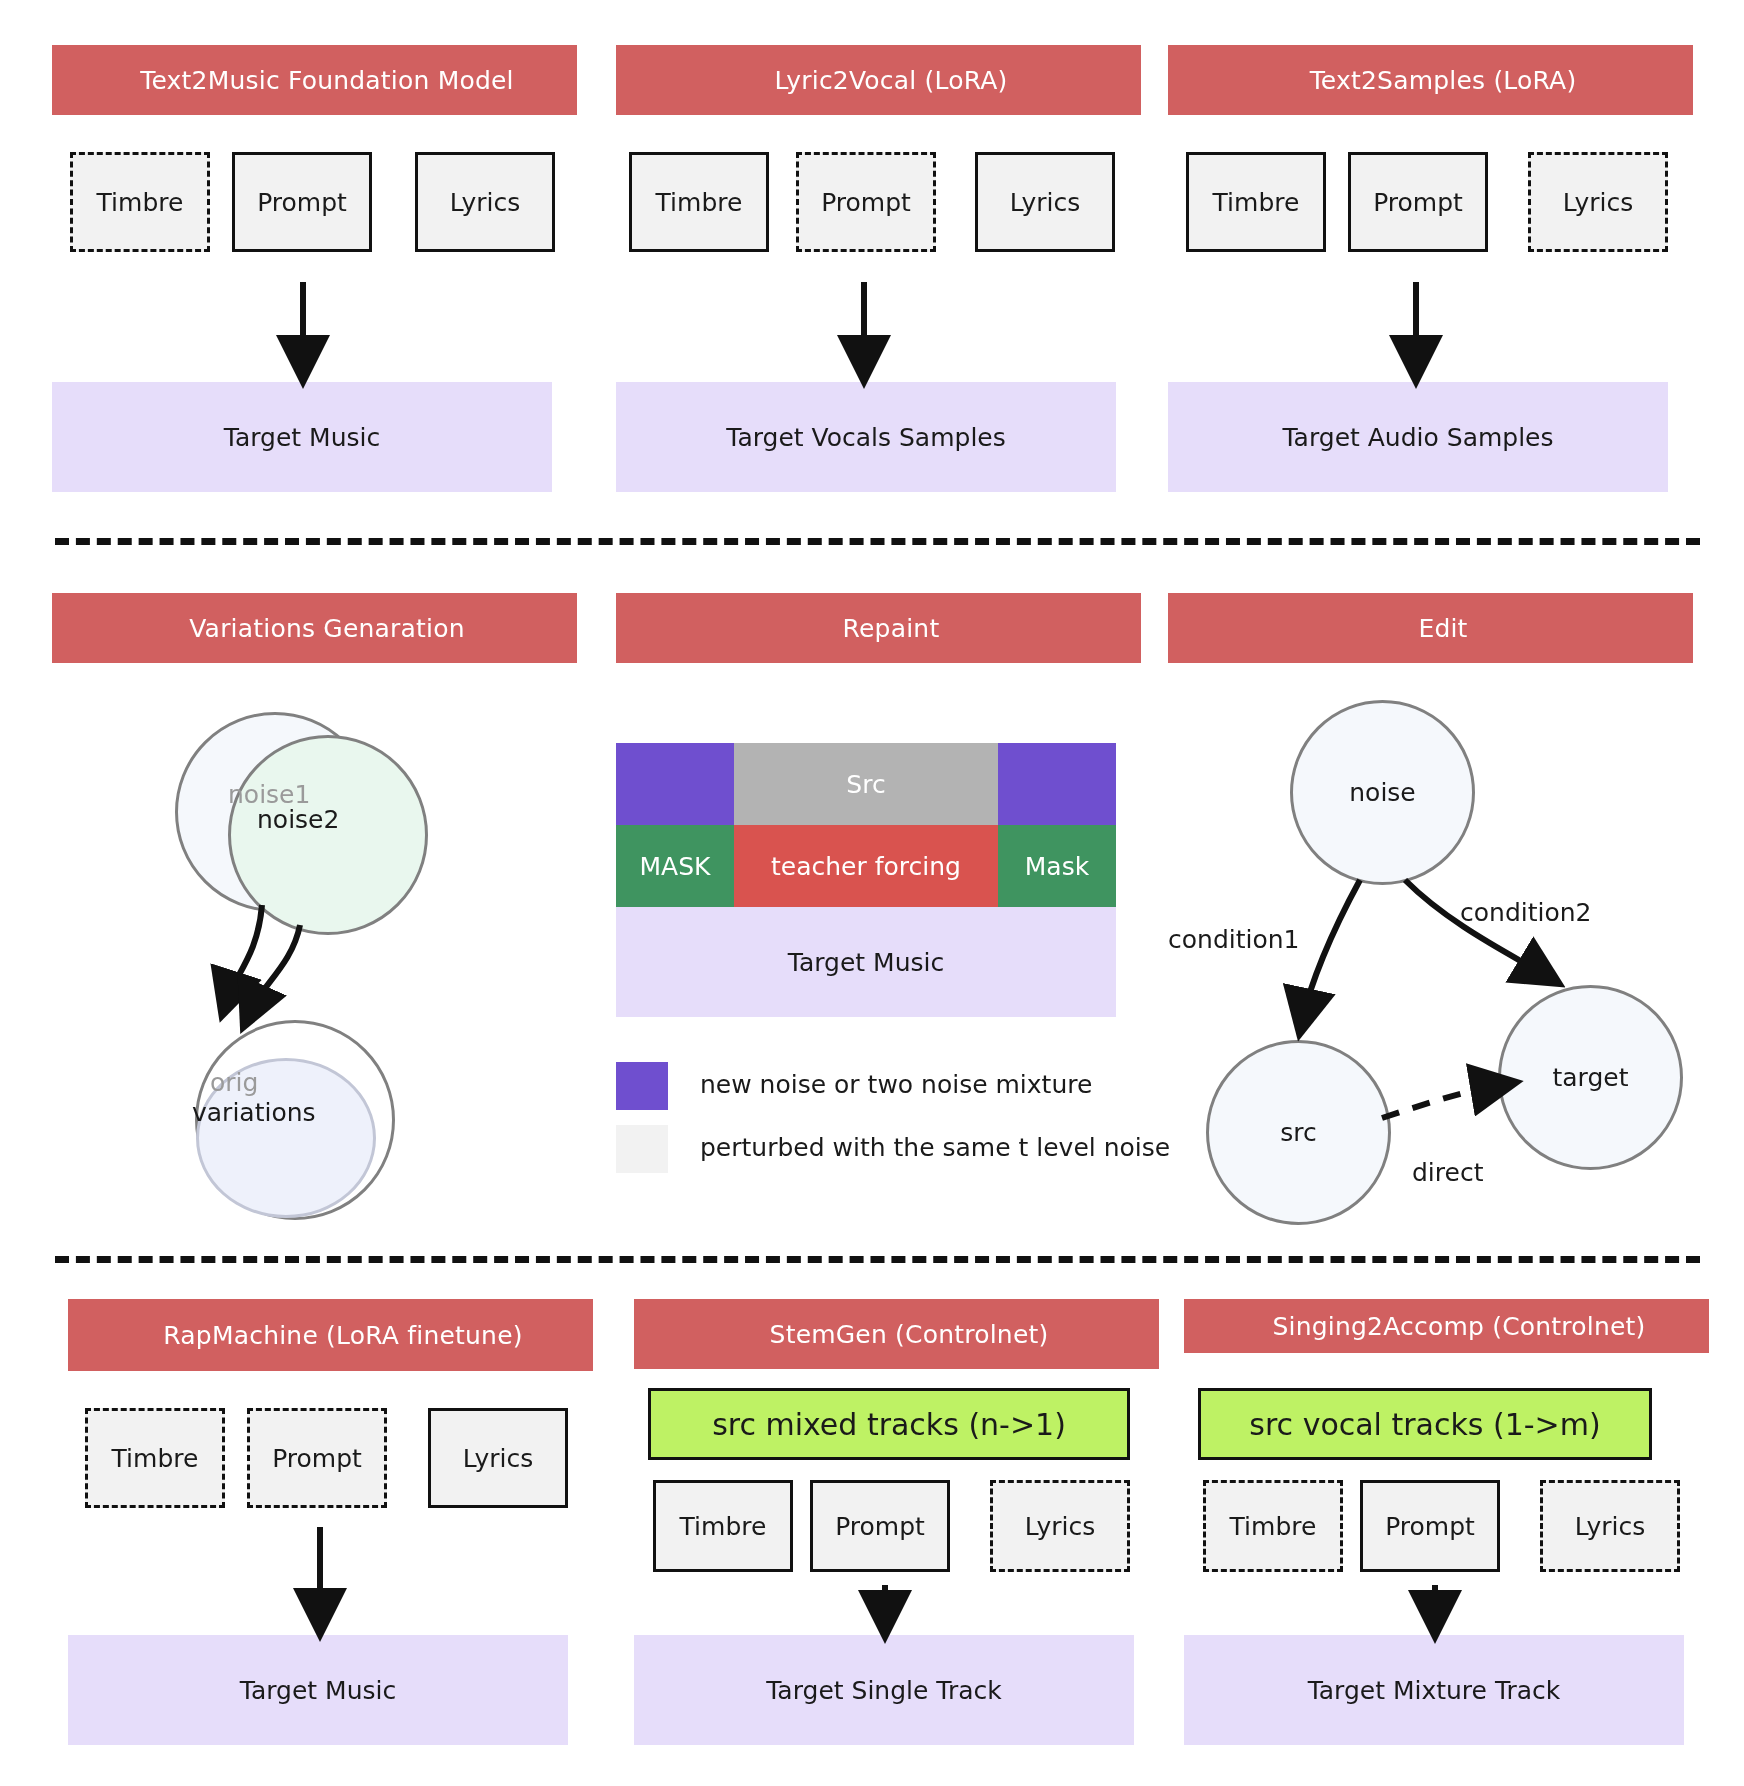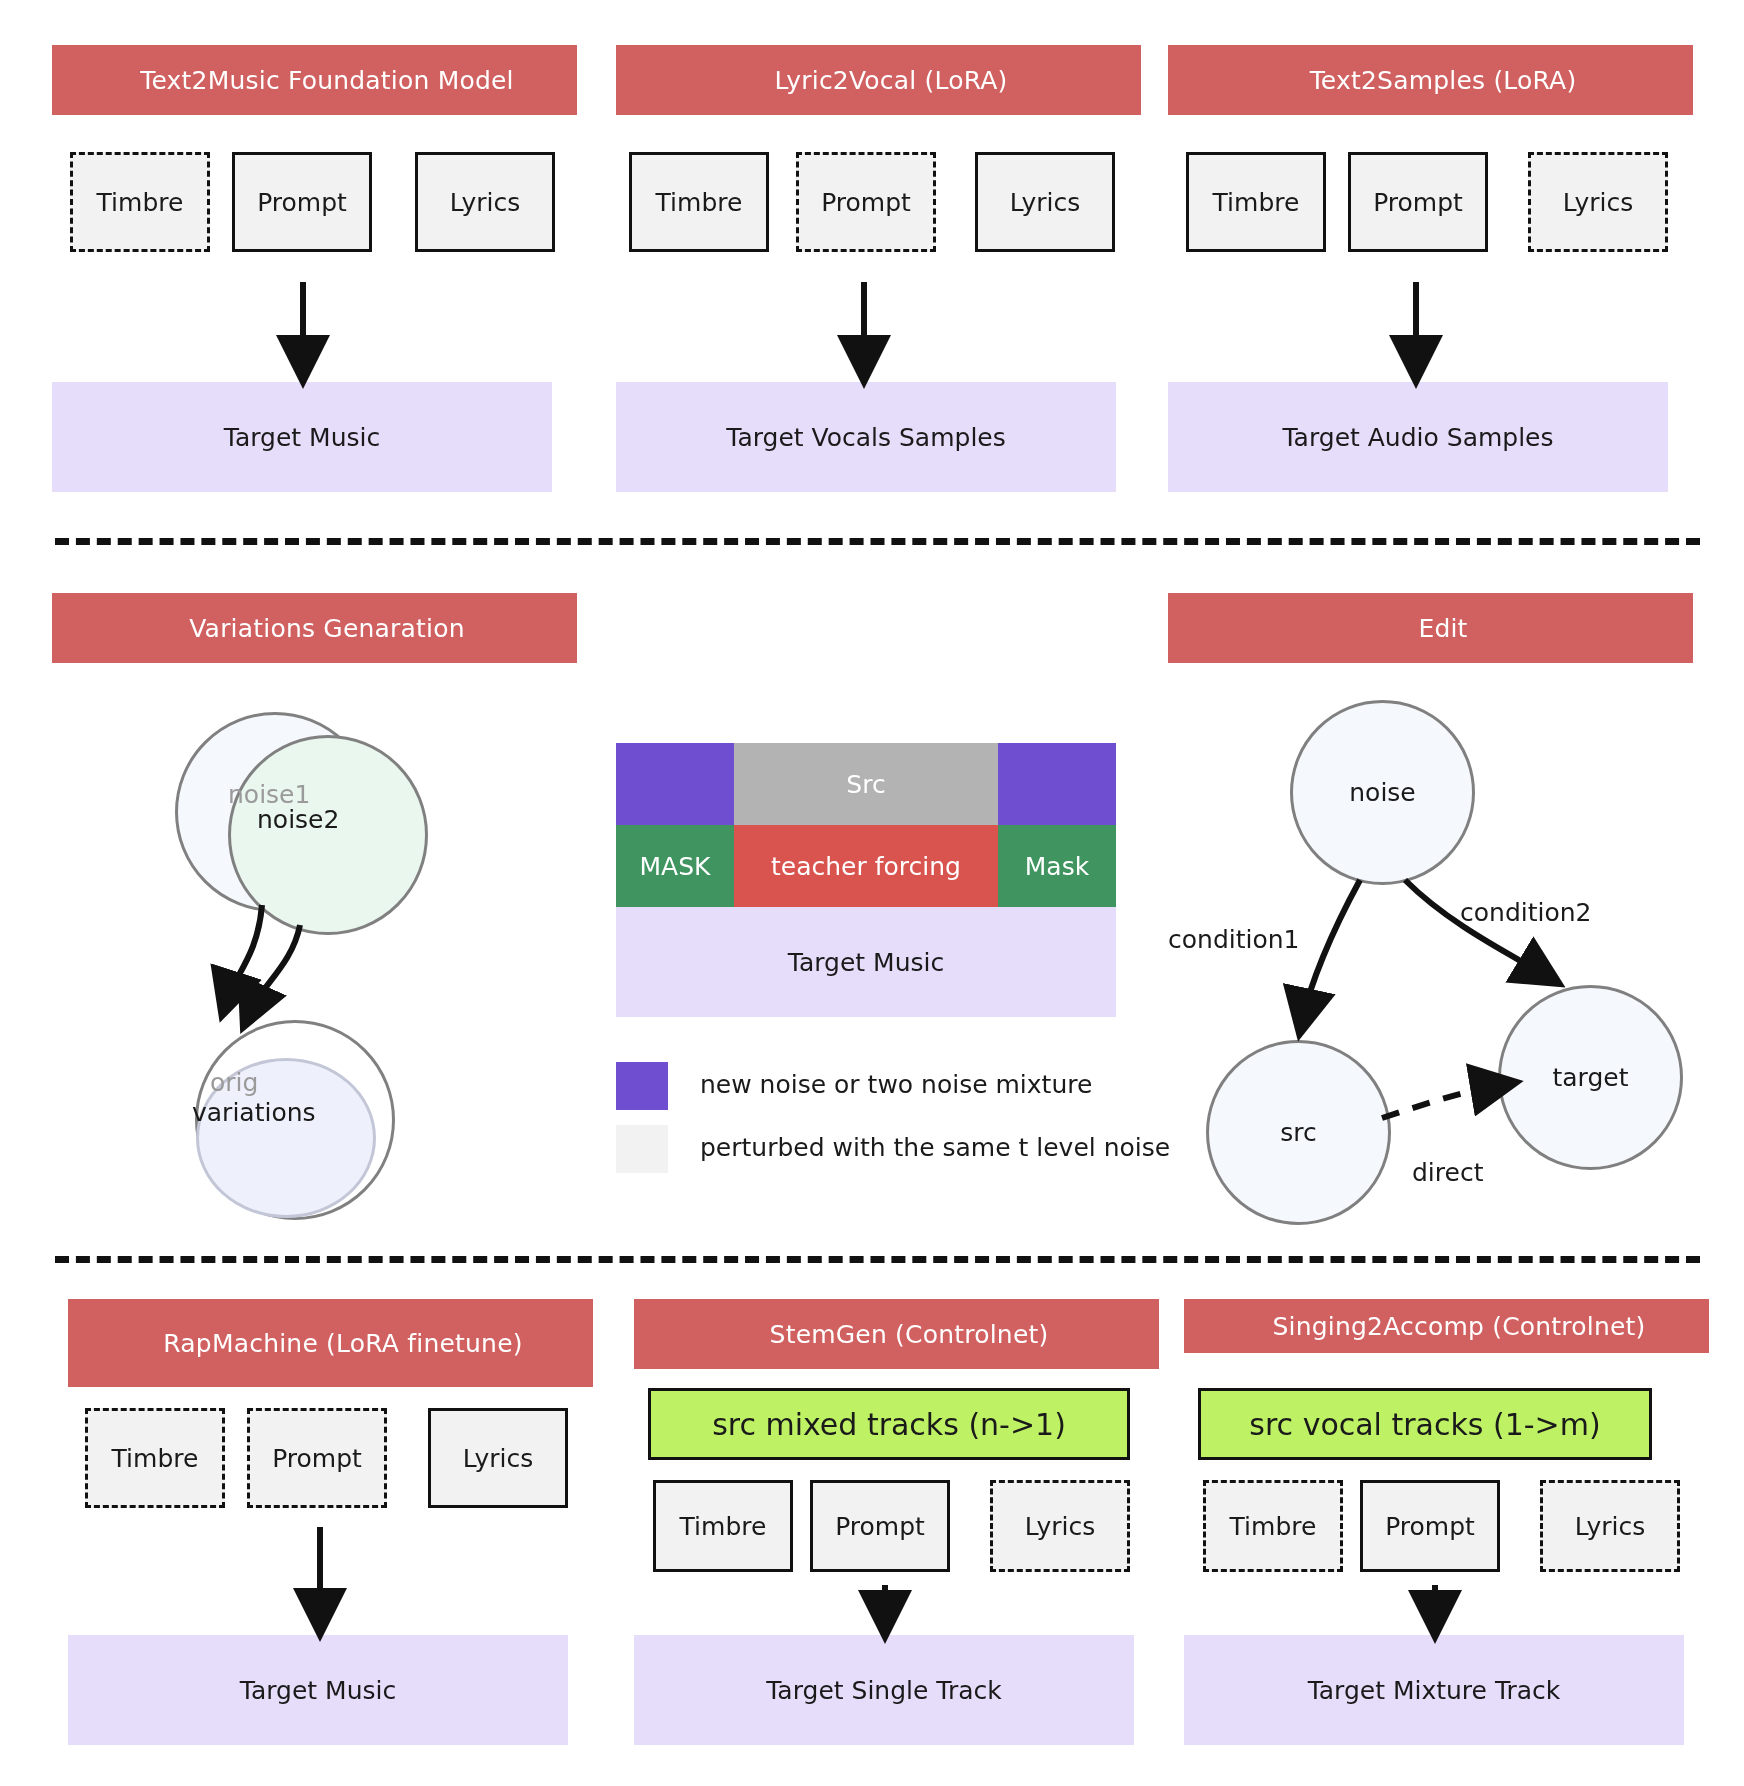--- a/index.html
+++ b/index.html
@@ -156,20 +156,21 @@
   <div class="circ" style="left:175px; top:712px; width:200px; height:200px; background:#f5f8fc;"></div>
   <div class="circ" style="left:228px; top:735px; width:200px; height:200px; background:#e9f7ee;"></div>
   <div class="lbl gray" style="left:228px; top:780px;">noise1</div>
   <div class="lbl" style="left:257px; top:805px;">noise2</div>
 
   <div class="circ" style="left:195px; top:1020px; width:200px; height:200px; background:#ffffff;"></div>
   <div class="circ" style="left:196px; top:1058px; width:180px; height:160px; background:#eef1fb; border-color:#c2c6d6;"></div>
   <div class="lbl gray" style="left:210px; top:1068px;">orig</div>
   <div class="lbl" style="left:192px; top:1098px;">variations</div>
 
+  <div class="header-bar" style="left:616px; top:593px; width:500px; height:70px;">Repaint</div>
 
   <div class="seg" style="left:616px; top:743px; width:118px; height:82px; background:#6f4fcf;"></div>
   <div class="seg" style="left:734px; top:743px; width:264px; height:82px; background:#b3b3b3;">Src</div>
   <div class="seg" style="left:998px; top:743px; width:118px; height:82px; background:#6f4fcf;"></div>
 
   <div class="seg" style="left:616px; top:825px; width:118px; height:82px; background:#3f9460;">MASK</div>
   <div class="seg" style="left:734px; top:825px; width:264px; height:82px; background:#d9534f;">teacher forcing</div>
   <div class="seg" style="left:998px; top:825px; width:118px; height:82px; background:#3f9460;">Mask</div>
 
   <div class="target" style="left:616px; top:907px; width:500px; height:110px;">Target Music</div>
@@ -185,21 +186,21 @@
   <div class="circ" style="left:1290px; top:700px; width:185px; height:185px; background:#f5f8fc;">noise</div>
   <div class="circ" style="left:1206px; top:1040px; width:185px; height:185px; background:#f5f8fc;">src</div>
   <div class="circ" style="left:1498px; top:985px; width:185px; height:185px; background:#f5f8fc;">target</div>
 
   <div class="lbl" style="left:1168px; top:925px;">condition1</div>
   <div class="lbl" style="left:1460px; top:898px;">condition2</div>
   <div class="lbl" style="left:1412px; top:1158px;">direct</div>
 
   <div class="divider" style="top:1256px;"></div>
 
-  <div class="header-bar" style="left:68px; top:1299px; width:500px; height:88px;">RapMachine (LoRA finetune)</div>
+  <div class="header-bar" style="left:68px; top:1299px; width:500px; height:72px;">RapMachine (LoRA finetune)</div>
 
   <div class="chip dashed" style="left:85px; top:1408px; width:140px; height:100px;">Timbre</div>
   <div class="chip dashed" style="left:247px; top:1408px; width:140px; height:100px;">Prompt</div>
   <div class="chip" style="left:428px; top:1408px; width:140px; height:100px;">Lyrics</div>
 
   <div class="target" style="left:68px; top:1635px; width:500px; height:110px;">Target Music</div>
 
   <div class="header-bar" style="left:634px; top:1299px; width:500px; height:70px;">StemGen (Controlnet)</div>
   <div class="wide-track" style="left:648px; top:1388px; width:482px; height:72px;">src mixed tracks (n-&gt;1)</div>
 

